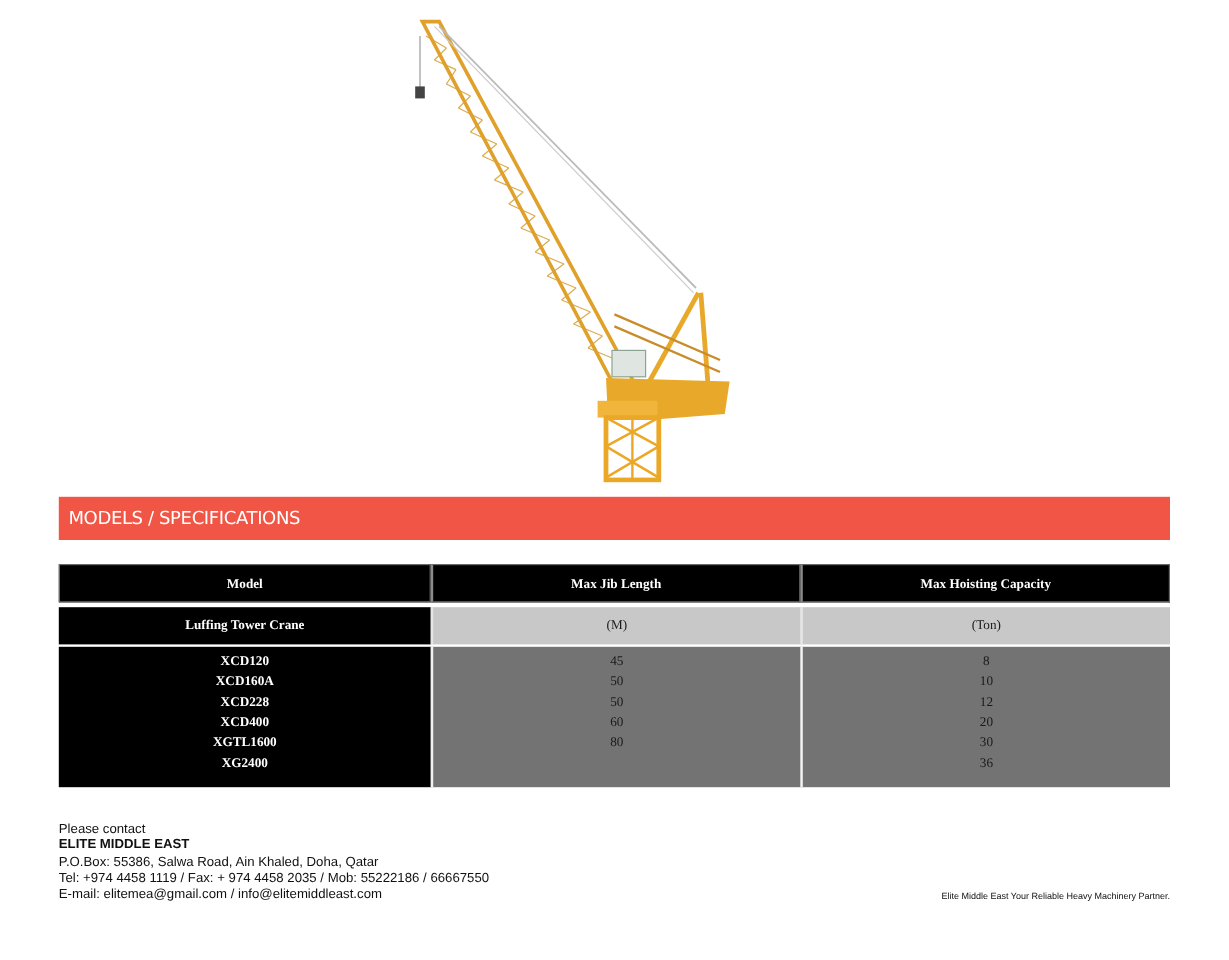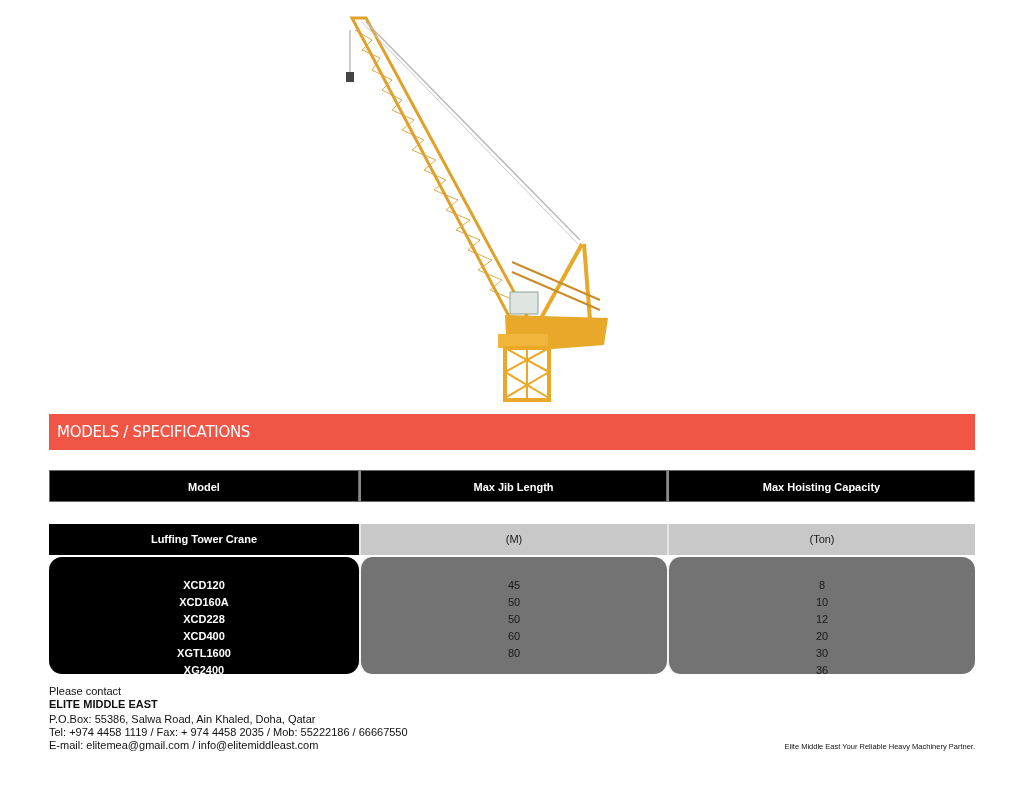--- a/index.html
+++ b/index.html
@@ -10,40 +10,40 @@
   .banner {
     position: absolute; left: 49px; top: 414px; width: 926px; height: 36px;
     background: #f05545; color: #ffffff;
     font-family: "DejaVu Sans", sans-serif; font-size: 15px;
     line-height: 36px; padding-left: 8px; box-sizing: border-box;
     letter-spacing: -0.3px;
   }
 
   .spec-table {
     position: absolute; left: 49px; top: 470px; width: 926px;
-    font-family: Liberation Sans, sans-serif; font-size: 11px;
+    font-family: Liberation Serif, serif; font-size: 11px;
   }
   .row { display: flex; width: 926px; }
   .cell { box-sizing: border-box; text-align: center; }
   .c1 { width: 310px; }
   .c2 { width: 308px; }
   .c3 { width: 308px; }
 
   .row-head { height: 32px; }
   .row-head .cell { background: #000; color: #fff; font-weight: bold; line-height: 32px; border: 1px solid #6a6a6a; }
   .row-head .c2, .row-head .c3 { border-left: 2px solid #8a8a8a; }
 
-  .row-unit { height: 31px; margin-top: 22px; }
+  .row-unit { height: 31px; margin-top: 4px; }
   .row-unit .c1 { background: #000; color: #fff; font-weight: bold; line-height: 31px; }
   .row-unit .c2, .row-unit .c3 { background: #c8c8c8; color: #1a1a1a; line-height: 31px; border-left: 2px solid #e6e6e6; }
 
   .row-data { height: 117px; margin-top: 2px; }
   .row-data .c1 { background: #000; color: #fff; font-weight: bold; }
   .row-data .c2, .row-data .c3 { background: #737373; color: #1a1a1a; border-left: 2px solid #f2f2f2; }
-  .stack { padding-top: 20px; border-radius: 13px; }
+  .stack { padding-top: 4px; }
   .stack div { height: 17px; line-height: 17px; }
 
   .contact {
     position: absolute; left: 49px; top: 685px;
     font-family: "Liberation Sans", sans-serif; font-size: 11px; color: #111;
     line-height: 13px;
   }
   .contact .company { font-weight: bold; margin-bottom: 2px; }
   .tagline {
     position: absolute; right: 49px; top: 742px;

